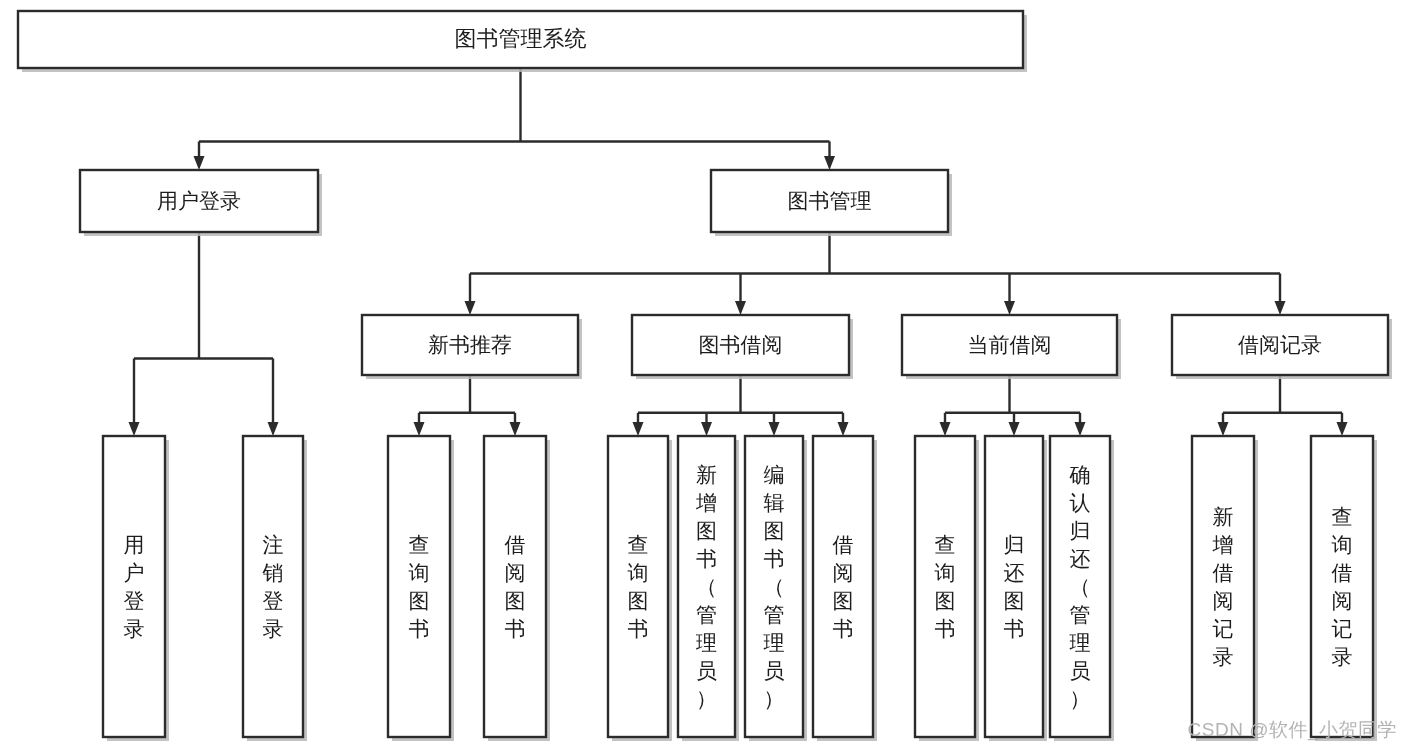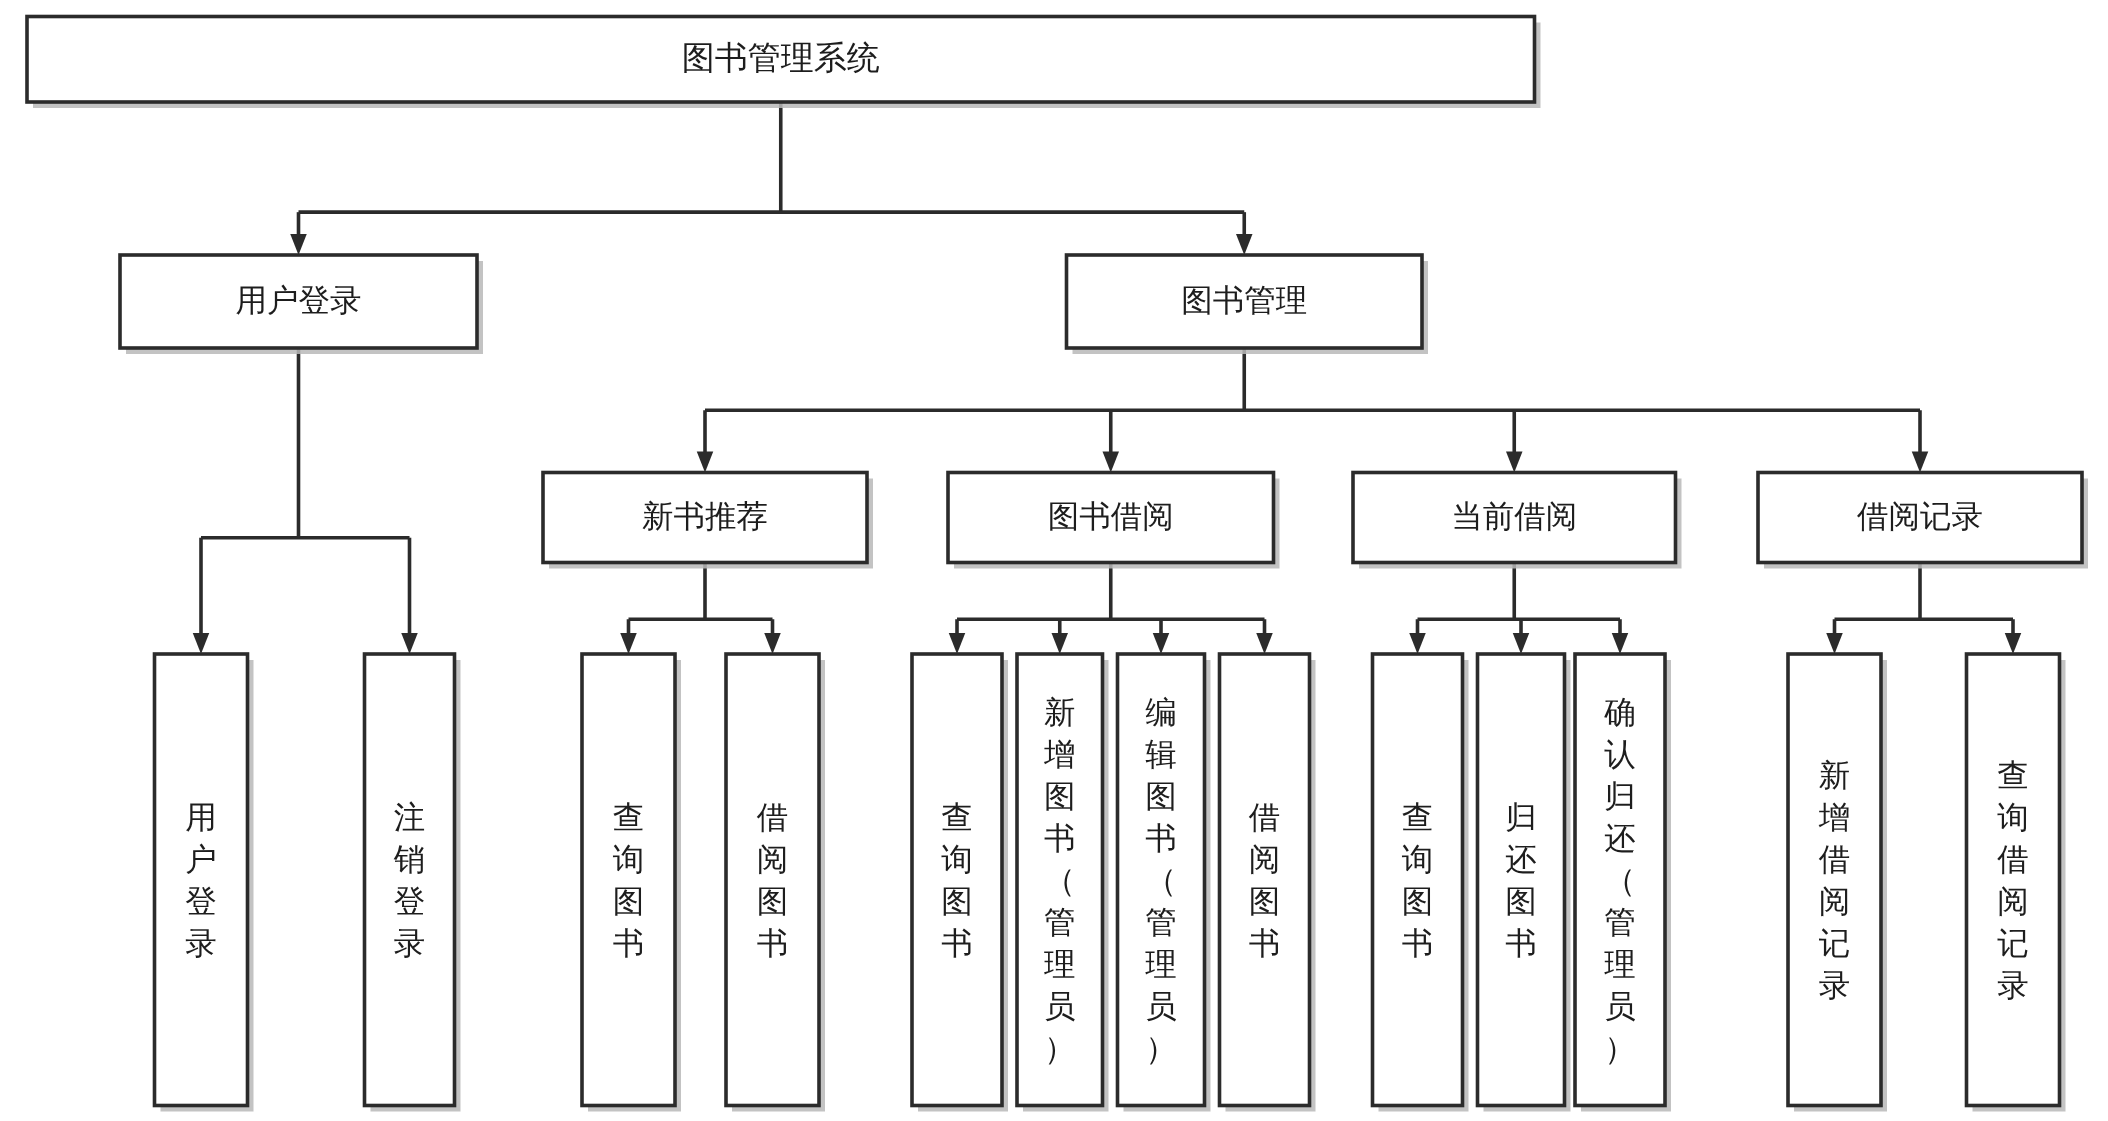--- a/index.html
+++ b/index.html
@@ -247,13 +247,14 @@
           <rect x="1192" y="436" width="62" height="301" class="node-box"></rect>
           <text x="1223" y="524.34" class="node-label-v"><tspan x="1223" dy="0">新</tspan><tspan x="1223" dy="28">增</tspan><tspan x="1223" dy="28">借</tspan><tspan x="1223" dy="28">阅</tspan><tspan x="1223" dy="28">记</tspan><tspan x="1223" dy="28">录</tspan></text>
         </g>
         <g>
           <rect x="1315" y="440" width="62" height="301" class="node-shadow"></rect>
           <rect x="1311" y="436" width="62" height="301" class="node-box"></rect>
           <text x="1342" y="524.34" class="node-label-v"><tspan x="1342" dy="0">查</tspan><tspan x="1342" dy="28">询</tspan><tspan x="1342" dy="28">借</tspan><tspan x="1342" dy="28">阅</tspan><tspan x="1342" dy="28">记</tspan><tspan x="1342" dy="28">录</tspan></text>
         </g>
       </g>
   </svg>
+  <div class="watermark">CSDN @软件_小贺同学</div>
 </div>
 
 </body></html>

